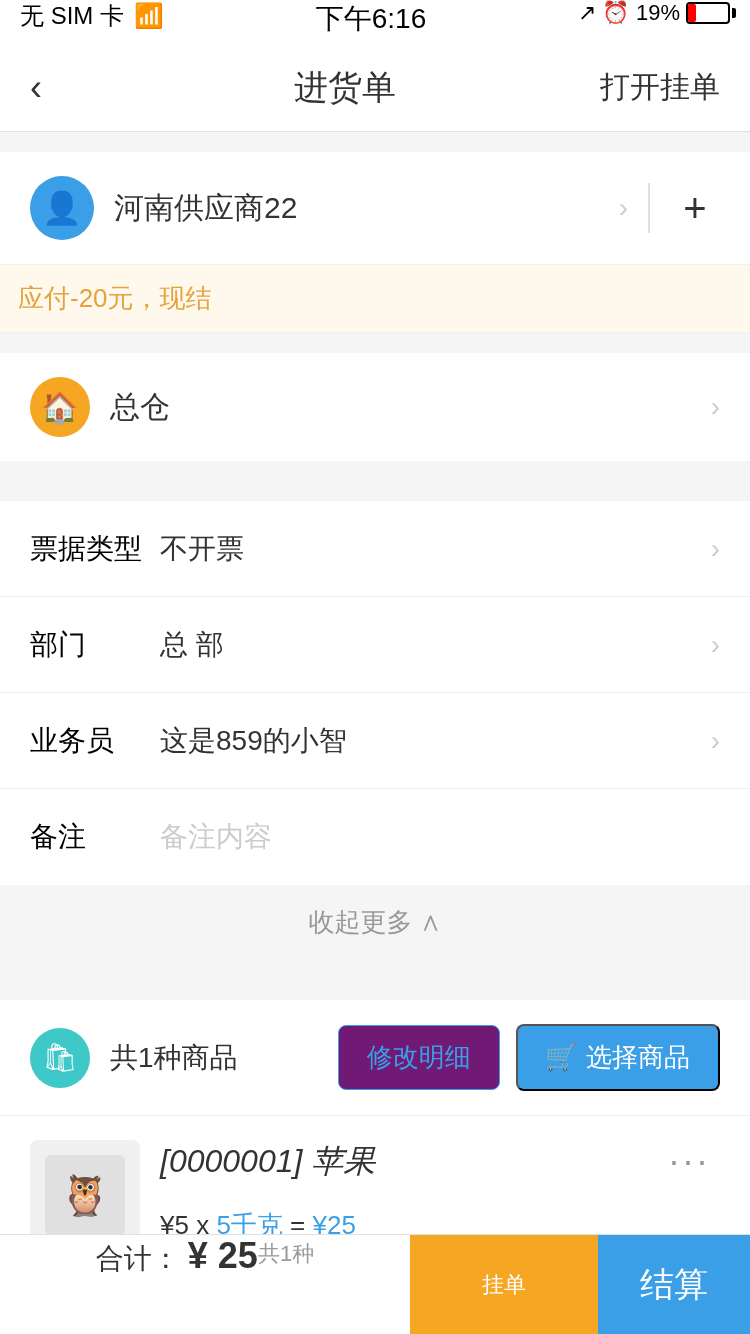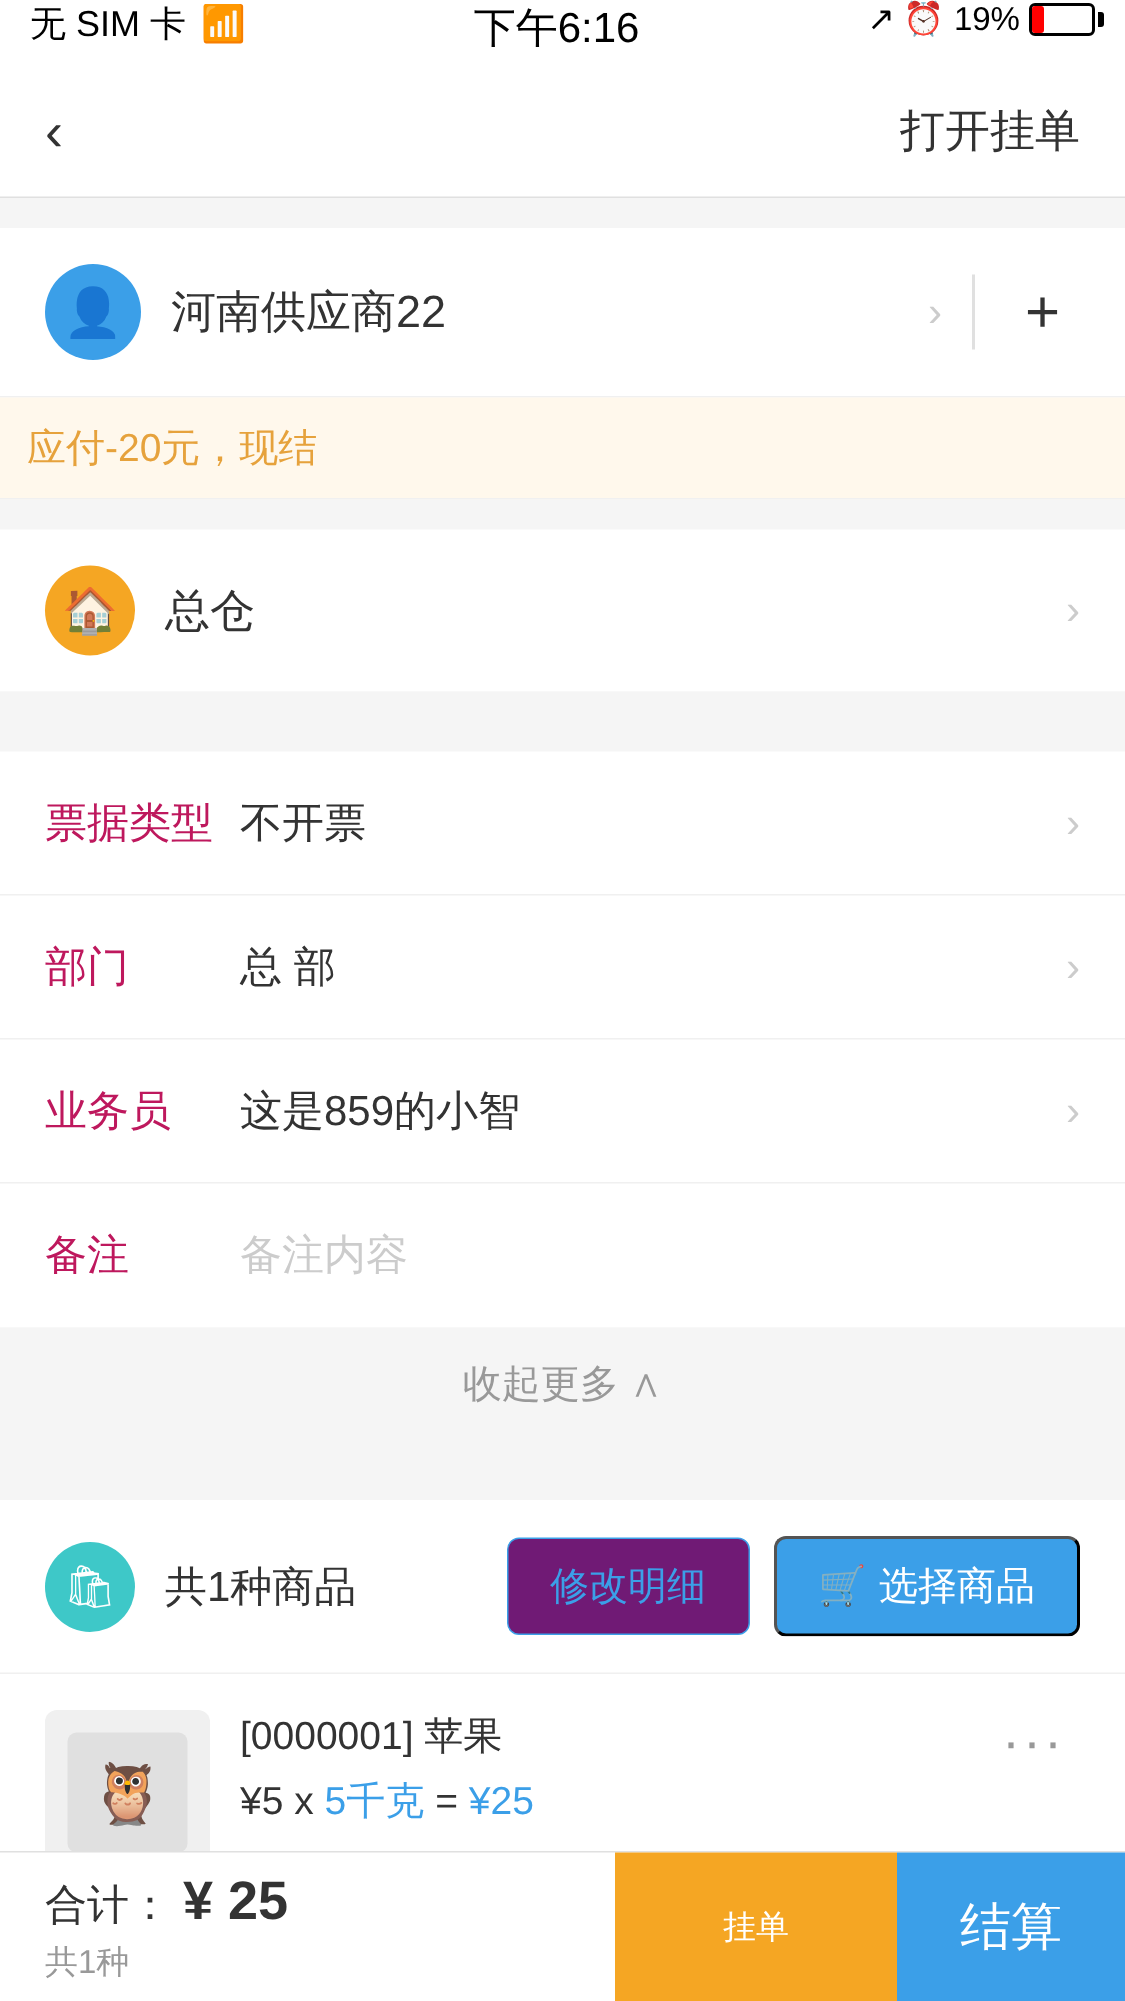--- a/index.html
+++ b/index.html
@@ -149,21 +149,21 @@
       padding: 0 30px;
       height: 96px;
       border-bottom: 1px solid #f0f0f0;
       cursor: pointer;
     }
     .form-row:last-child {
       border-bottom: none;
     }
     .form-label {
       font-size: 28px;
-      color: #be185d;
+      color: #000000;
       width: 130px;
       flex-shrink: 0;
     }
     .form-value {
       font-size: 28px;
       color: #333;
       flex: 1;
     }
     .form-value.placeholder {
       color: #ccc;
@@ -247,23 +247,24 @@
       width: 80px; height: 80px;
       background: #e0e0e0;
       border-radius: 6px;
       display: flex; align-items: center; justify-content: center;
       color: #bbb; font-size: 24px;
     }
     .product-info {
       flex: 1;
     }
     .product-name {
-      font-size: 26px;
-      color: #333;
-      margin-bottom: 8px;
+      font-size: 32px;
+      color: #333;
+      margin-bottom: 24px;
+      font-style: italic;
     }
     .product-price {
       font-size: 26px;
       color: #333;
     }
     .product-price .highlight {
       color: #3b9fe8;
     }
     .product-price .total {
       color: #3b9fe8;
@@ -283,21 +284,21 @@
       left: 0;
       width: 750px;
       height: 100px;
       display: flex;
       background: #fff;
       border-top: 1px solid #e0e0e0;
     }
     .bottom-total {
       flex: 1;
       display: flex;
-      flex-direction: column;
+      flex-direction: row;
       justify-content: center;
       padding: 0 30px;
     }
     .bottom-total-main {
       font-size: 28px;
       color: #333;
       display: flex;
       align-items: baseline;
       gap: 8px;
     }
@@ -342,20 +343,21 @@
     <span>⏰</span>
     <span>19%</span>
     <div class="battery-icon">
       <div class="battery-fill" style="width:19%"></div>
     </div>
   </div>
 </div>
 
 <div class="nav-bar">
   <div class="nav-back">‹</div>
+  <div class="nav-title">进货单</div>
   <div class="nav-action">打开挂单</div>
 </div>
 
 <div class="divider-block"></div>
 
 <div class="card">
   <div class="supplier-row">
     <div class="supplier-avatar">
       <span>👤</span>
     </div>

